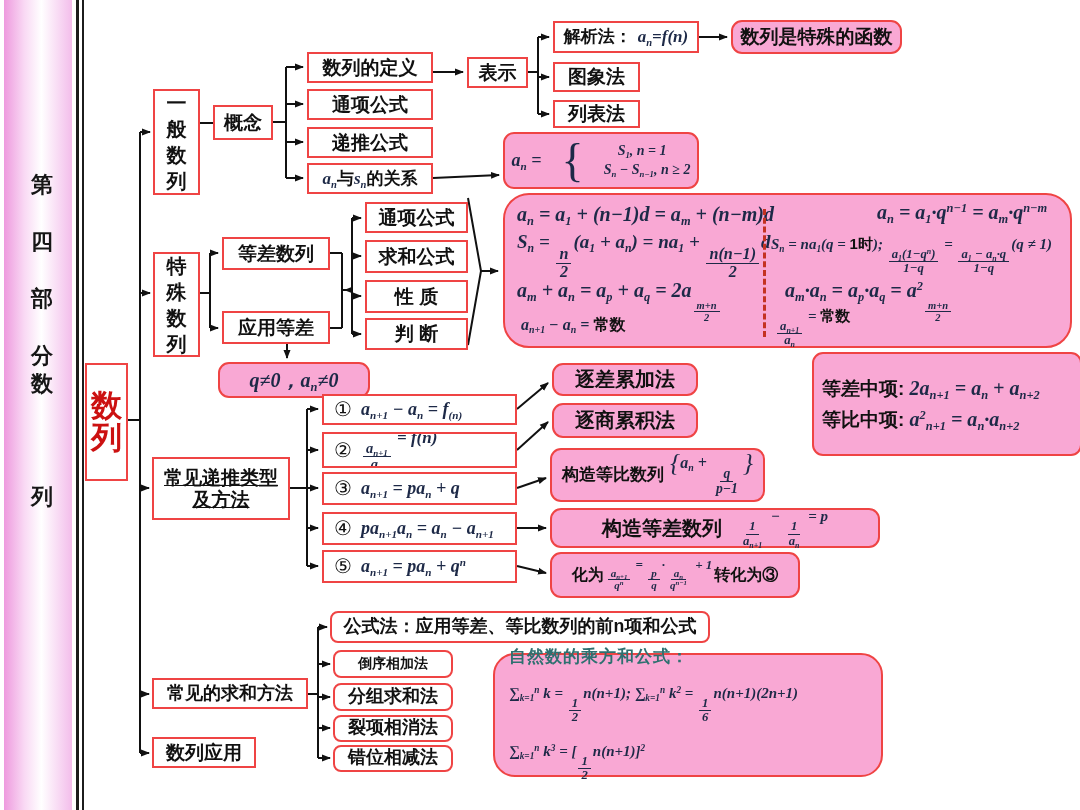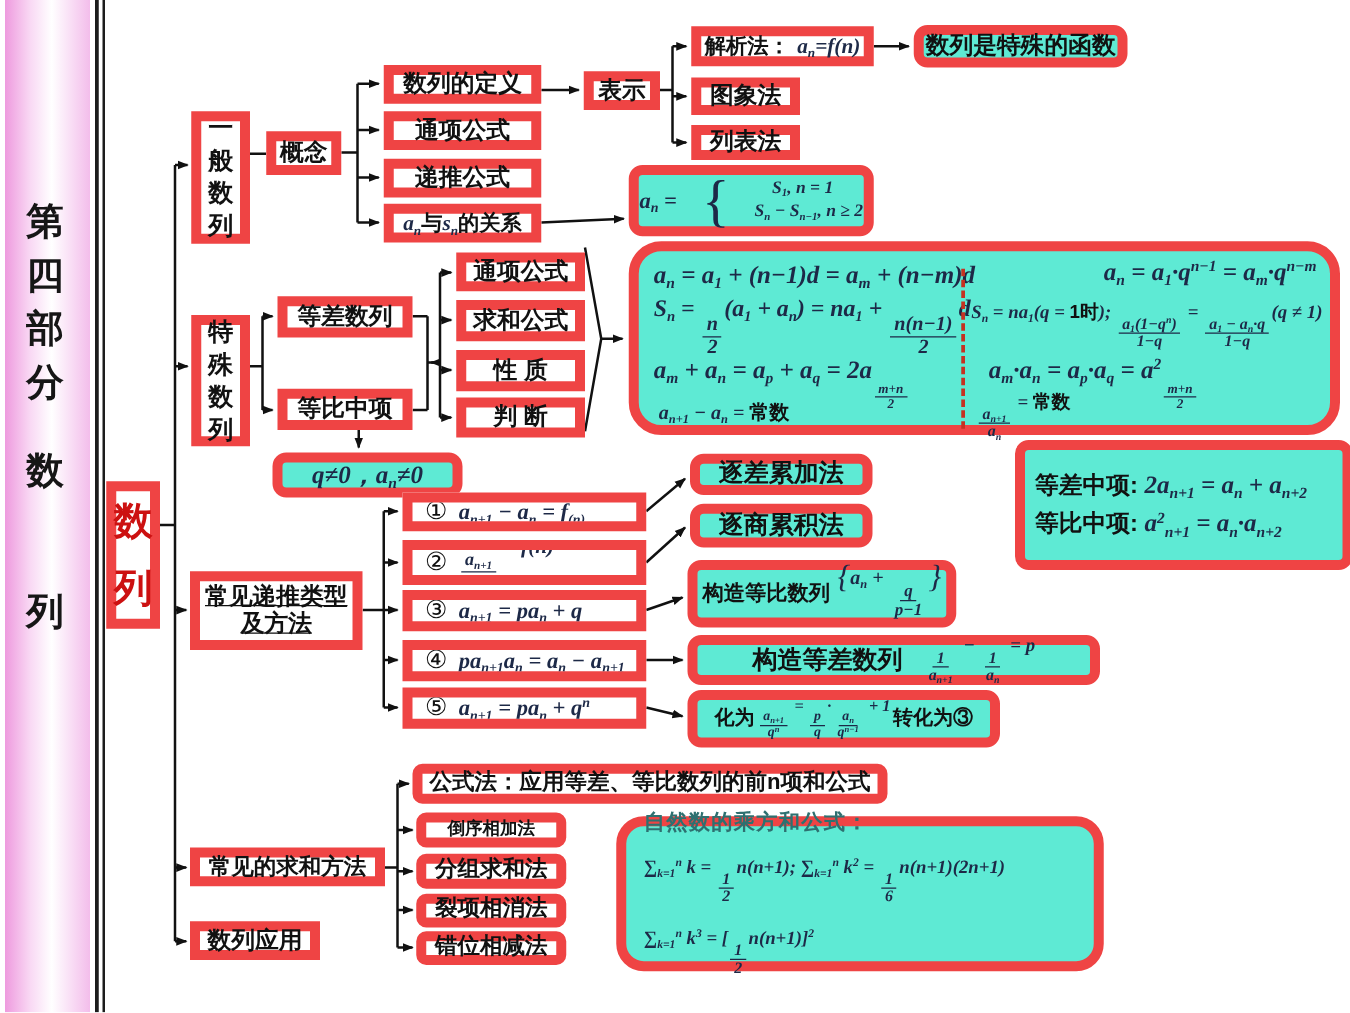--- a/index.html
+++ b/index.html
@@ -1,35 +1,35 @@
 <!DOCTYPE html>
 <html><head>
 <meta charset="utf-8">
 <style>
   html,body{margin:0;padding:0;background:#fff;}
   .stage{position:relative;width:1080px;height:810px;background:#fff;overflow:hidden;
          font-family:"Liberation Sans",sans-serif;}
   
   .strip{position:absolute;left:4px;top:0;width:68px;height:810px;z-index:1;
          background:linear-gradient(90deg,#ee9ade 0%,#f9d9f4 30%,#ffffff 55%,#f3bdeb 100%);}
-  .vtitle{position:absolute;left:21px;width:32px;text-align:left;z-index:2;
-          font-family:"Liberation Serif",serif;font-weight:700;font-size:30px;
-          line-height:43px;color:#161616;word-break:break-all;}
+  .vtitle{position:absolute;left:21px;width:32px;text-align:right;z-index:2;
+          font-family:"Liberation Serif",serif;font-weight:700;font-size:22px;
+          line-height:57px;color:#161616;word-break:break-all;}
   .rail{position:absolute;top:0;height:810px;background:#1c1c1c;z-index:1;}
   
   .wires{position:absolute;left:0;top:0;z-index:1;}
   
-  .node{position:absolute;background:#fff;border:8px solid #ef4444;box-sizing:border-box;
+  .node{position:absolute;background:#fff;border:2px solid #ef4444;box-sizing:border-box;
         display:flex;align-items:center;justify-content:center;color:#111;
         font-weight:700;font-size:19px;z-index:2;line-height:1.15;}
-  .cyan{background:#5eead4;}
+  .cyan{background:#f9a8d4;}
   .rnd{border-radius:11px;}
   .rnd-sm{border-radius:8px;font-family:Liberation Mono, monospace;}
   .vert{flex-direction:column;word-break:break-all;text-align:center;padding:0 10px;line-height:26px;font-size:20px;}
-  .root{color:#cc1111;font-size:31px;line-height:54px;padding:0 4px;margin-top:22px;}
+  .root{color:#cc1111;font-size:31px;line-height:32px;padding:0 4px;}
   
   .math{font-family:"Liberation Serif",serif;font-style:italic;font-weight:700;color:#1d2947;}
   sub,sup{font-size:0.62em;line-height:0;}
   sub{vertical-align:-0.35em;} sup{vertical-align:0.55em;}
   .fr{display:inline-flex;flex-direction:column;align-items:center;vertical-align:-0.6em;
       margin:0 2px;line-height:1.05;}
   .fn{display:block;padding:0 3px;border-bottom:1.6px solid currentColor;font-size:0.85em;}
   .fd{display:block;padding:0 3px;font-size:0.85em;}
   .up{font-style:normal;font-family:"Liberation Sans",sans-serif;font-weight:700;color:#111;}
   .br{font-size:1.6em;font-weight:400;line-height:0;vertical-align:-0.1em;}
@@ -142,21 +142,21 @@
     <span class="math f18">a<sub>n</sub> =</span>
     <span class="brace">{</span>
     <span class="cases">
       <span class="math f14" style="margin-left:14px;">S<sub>1</sub>,  n = 1</span>
       <span class="math f14">S<sub>n</sub> − S<sub>n−1</sub>,  n ≥ 2</span>
     </span>
   </div>
 
   <div class="node vert" style="left:153px;top:252px;width:47px;height:105px;">特殊数列</div>
   <div class="node" style="left:222px;top:237px;width:108px;height:33px;">等差数列</div>
-  <div class="node" style="left:222px;top:311px;width:108px;height:33px;">等比中项</div>
+  <div class="node" style="left:222px;top:311px;width:108px;height:33px;">应用等差</div>
   <div class="node" style="left:365px;top:202px;width:103px;height:31px;">通项公式</div>
   <div class="node" style="left:365px;top:240px;width:103px;height:33px;">求和公式</div>
   <div class="node" style="left:365px;top:280px;width:103px;height:33px;">性 质</div>
   <div class="node" style="left:365px;top:318px;width:103px;height:32px;">判 断</div>
   <div class="node cyan rnd" style="left:218px;top:362px;width:152px;height:36px;">
     <span class="math f20">q≠0，a<sub>n</sub>≠0</span>
   </div>
 
   <div class="node cyan panel" style="left:503px;top:193px;width:569px;height:155px;">
     <span class="fline math f20" style="left:12px;top:8px;">a<sub>n</sub> = a<sub>1</sub> + (n−1)d = a<sub>m</sub> + (n−m)d</span>

